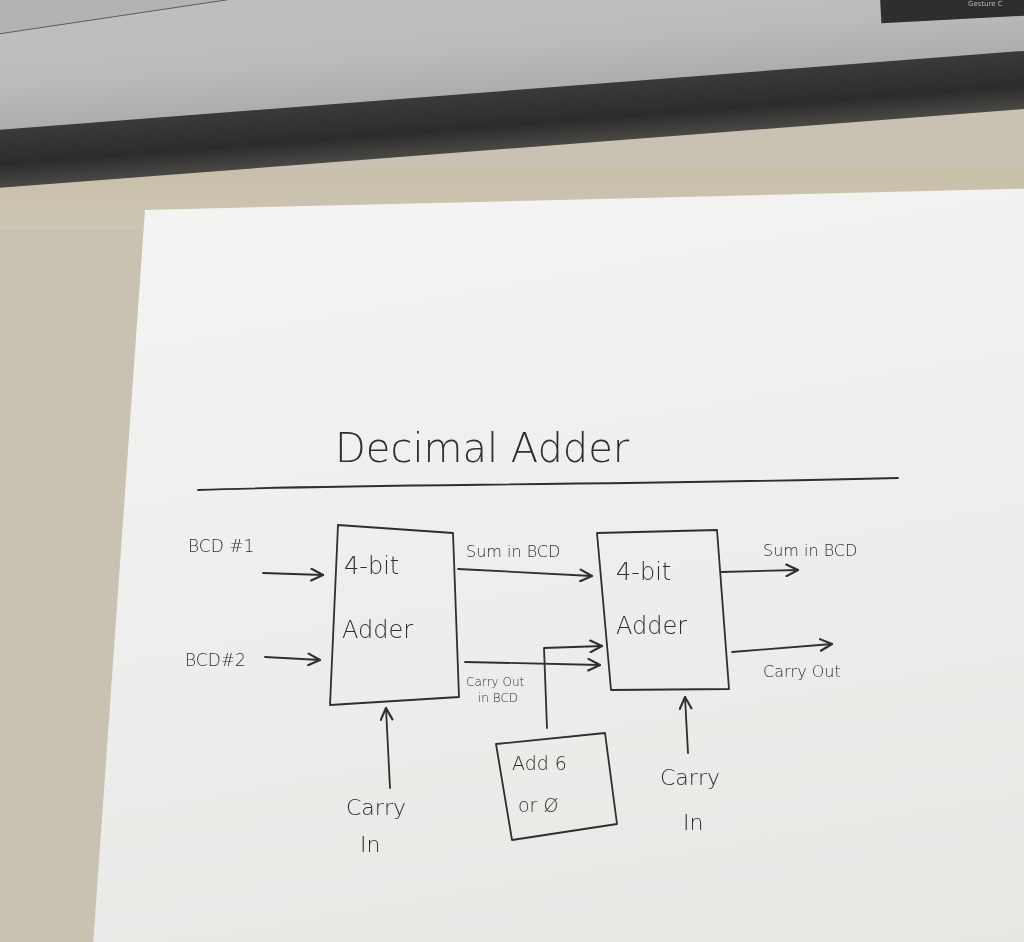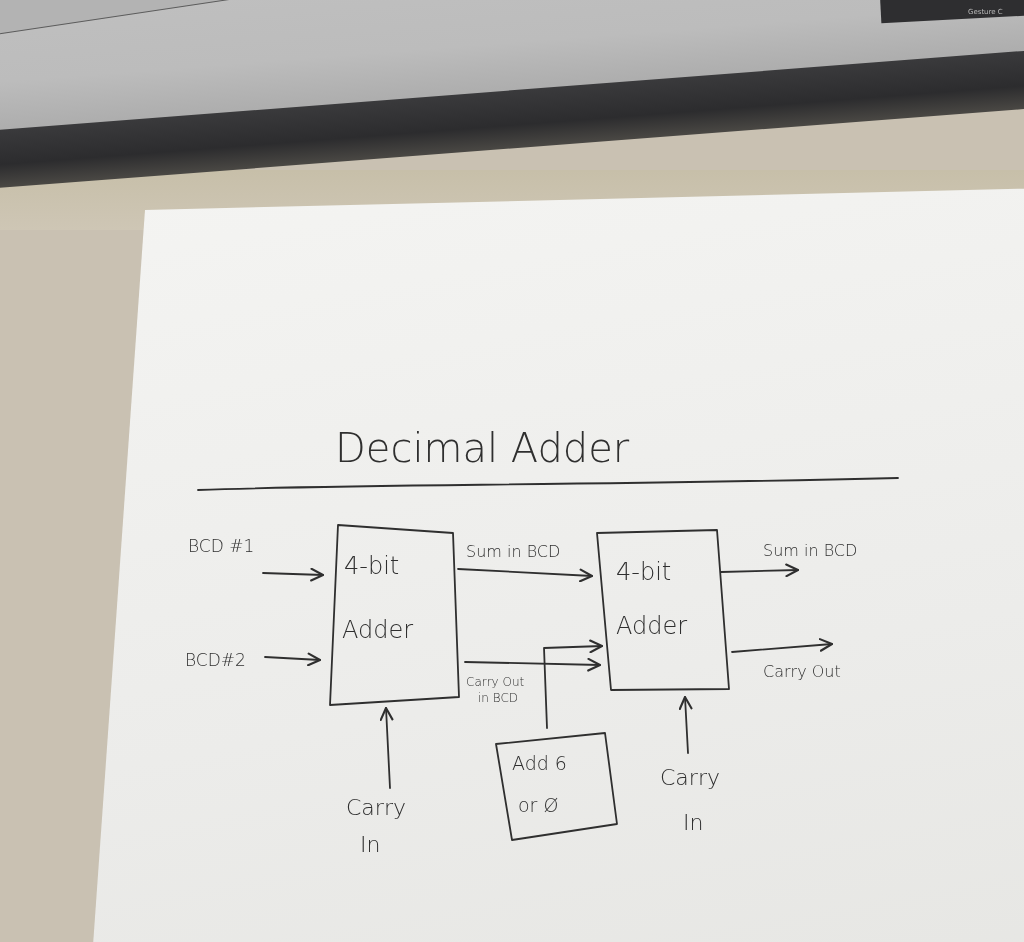--- a/index.html
+++ b/index.html
@@ -24,21 +24,20 @@
       background: #b3b3b3; border: 1.5px solid #5c5c5c; border-radius: 14px;
       transform: rotate(-4.1deg); transform-origin: 0 100%;
     }
     .device-corner {
       position: absolute; left: 880px; top: -30px; width: 200px; height: 48px;
       background: #2e2e30; transform: rotate(-3deg);
     }
     .device-label {
       position: absolute; left: 968px; top: 0px; font-size: 7px; color: #b8b8b8;
       font-family: "DejaVu Sans", sans-serif;
-      margin-top: 8px;
     }
     .desk-strip {
       position: absolute; left: 0; top: 170px; width: 1024px; height: 60px;
       background: linear-gradient(180deg, #c7bfa9, #cec6b5);
     }
     .paper {
       position: absolute; left: 90px; top: 188px; width: 980px; height: 800px;
       background: linear-gradient(170deg, #f4f4f2 0%, #ececea 60%, #e6e6e3 100%);
       clip-path: polygon(55px 22px, 960px 0px, 960px 800px, 0px 800px);
     }

